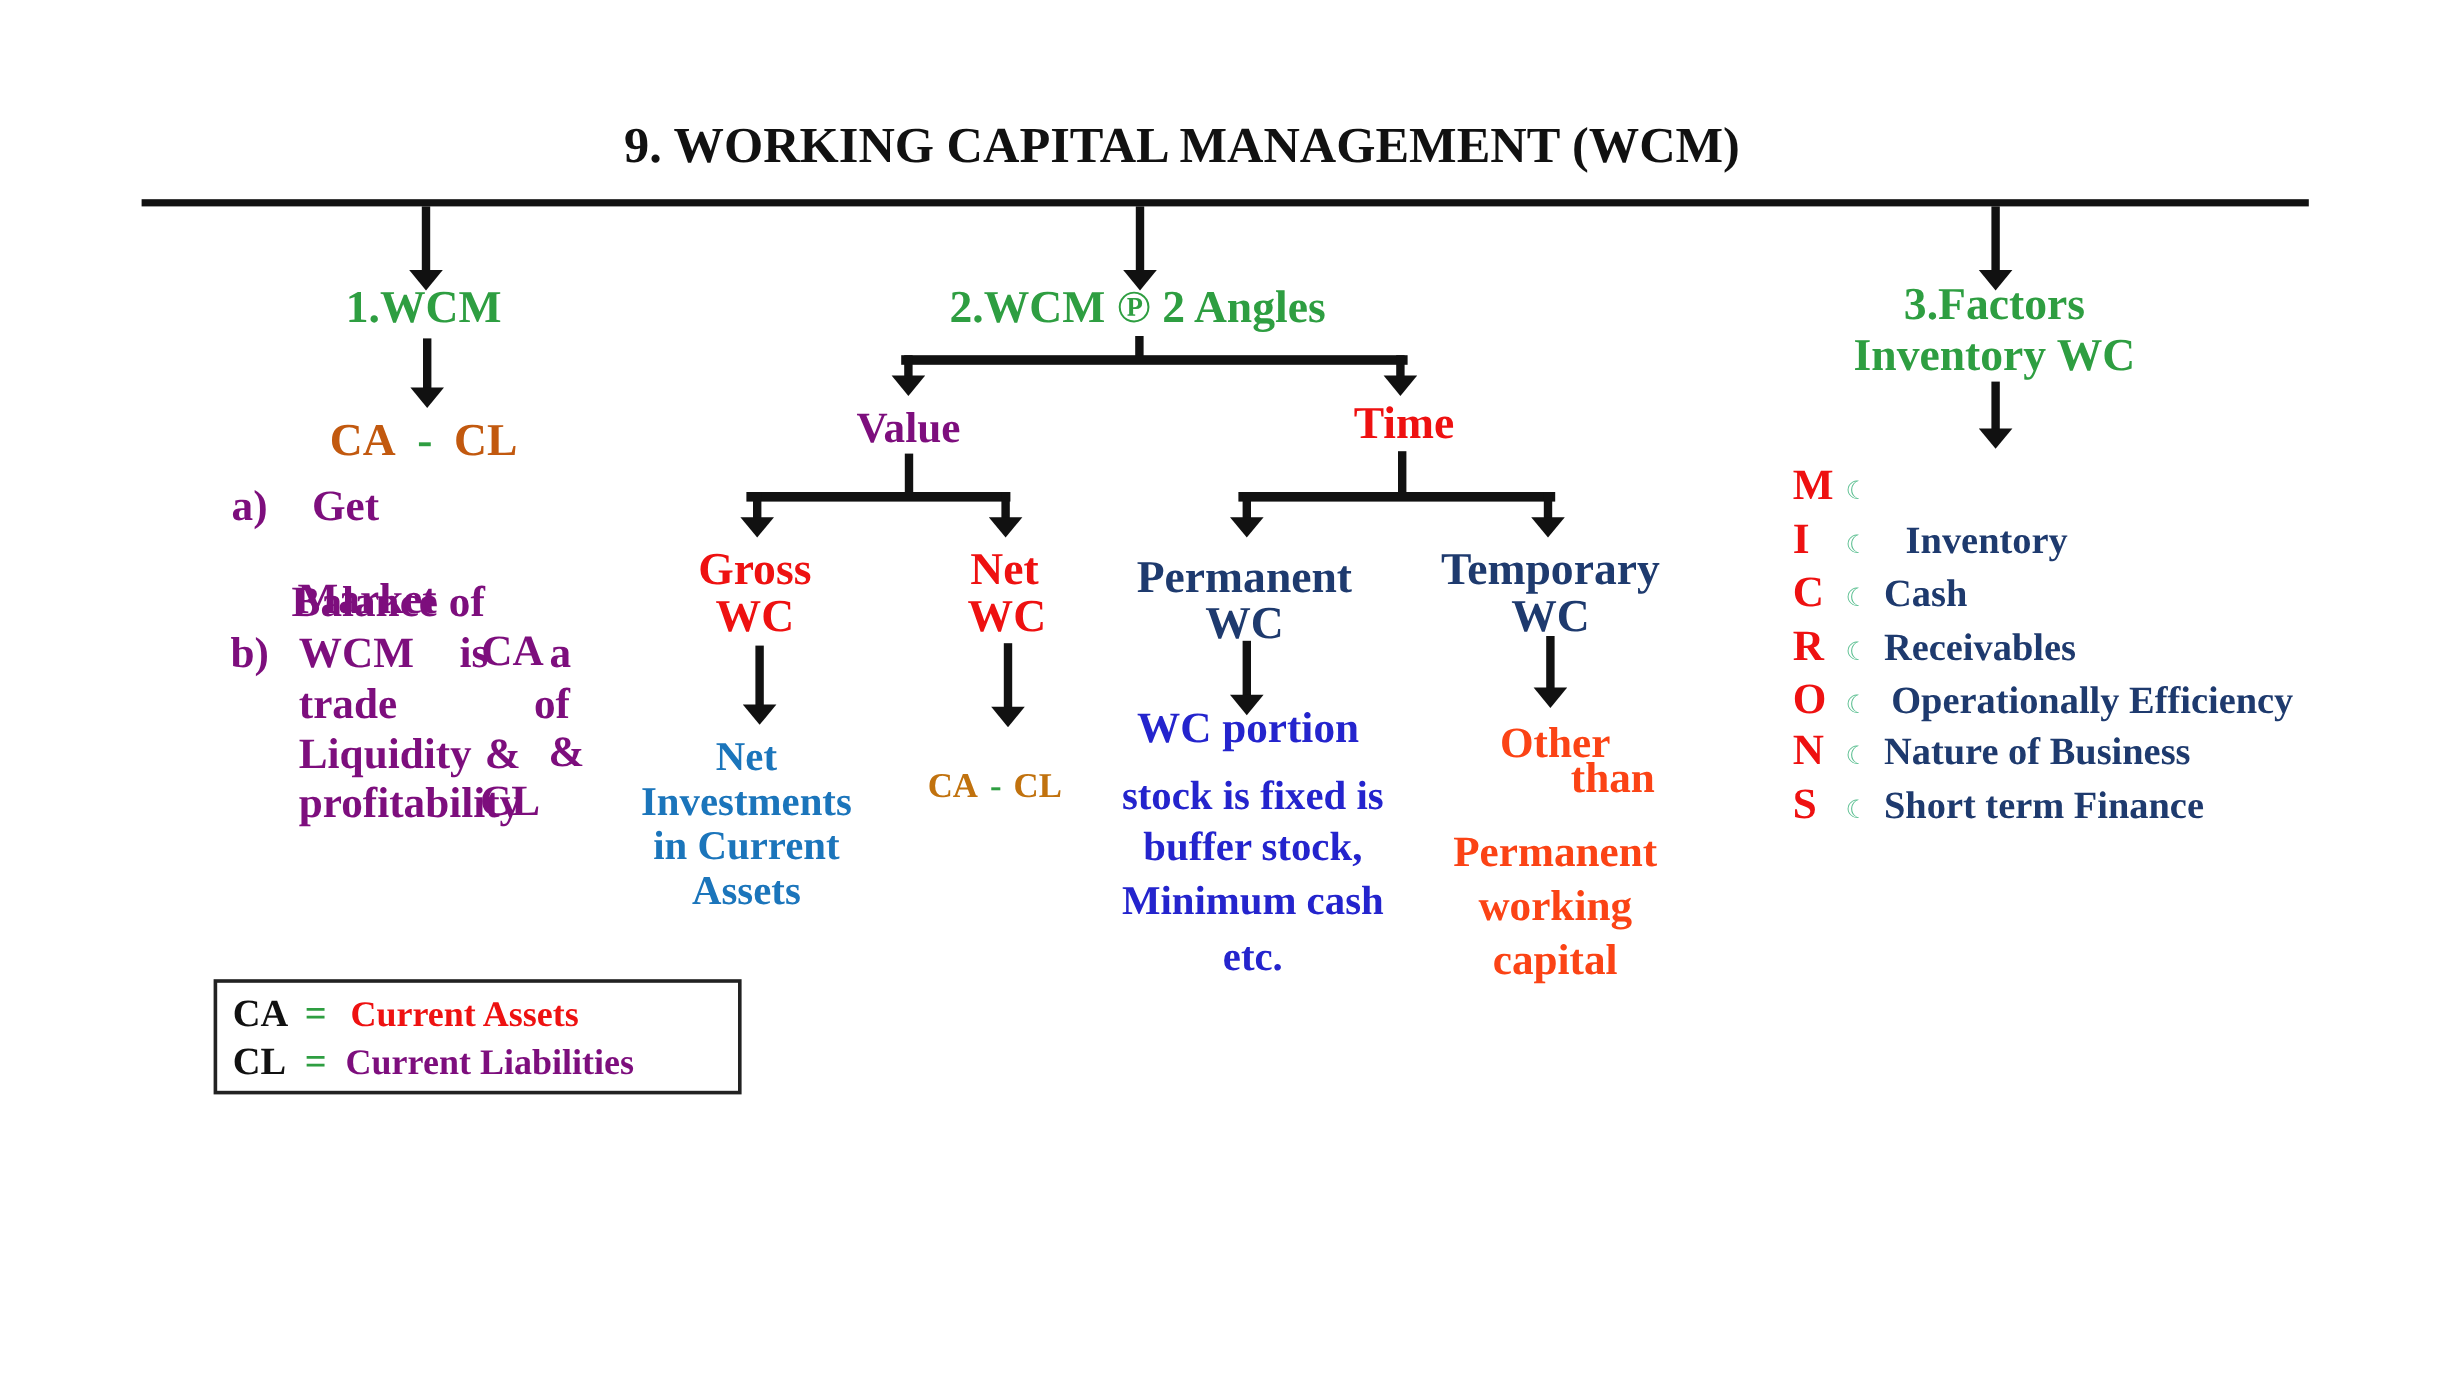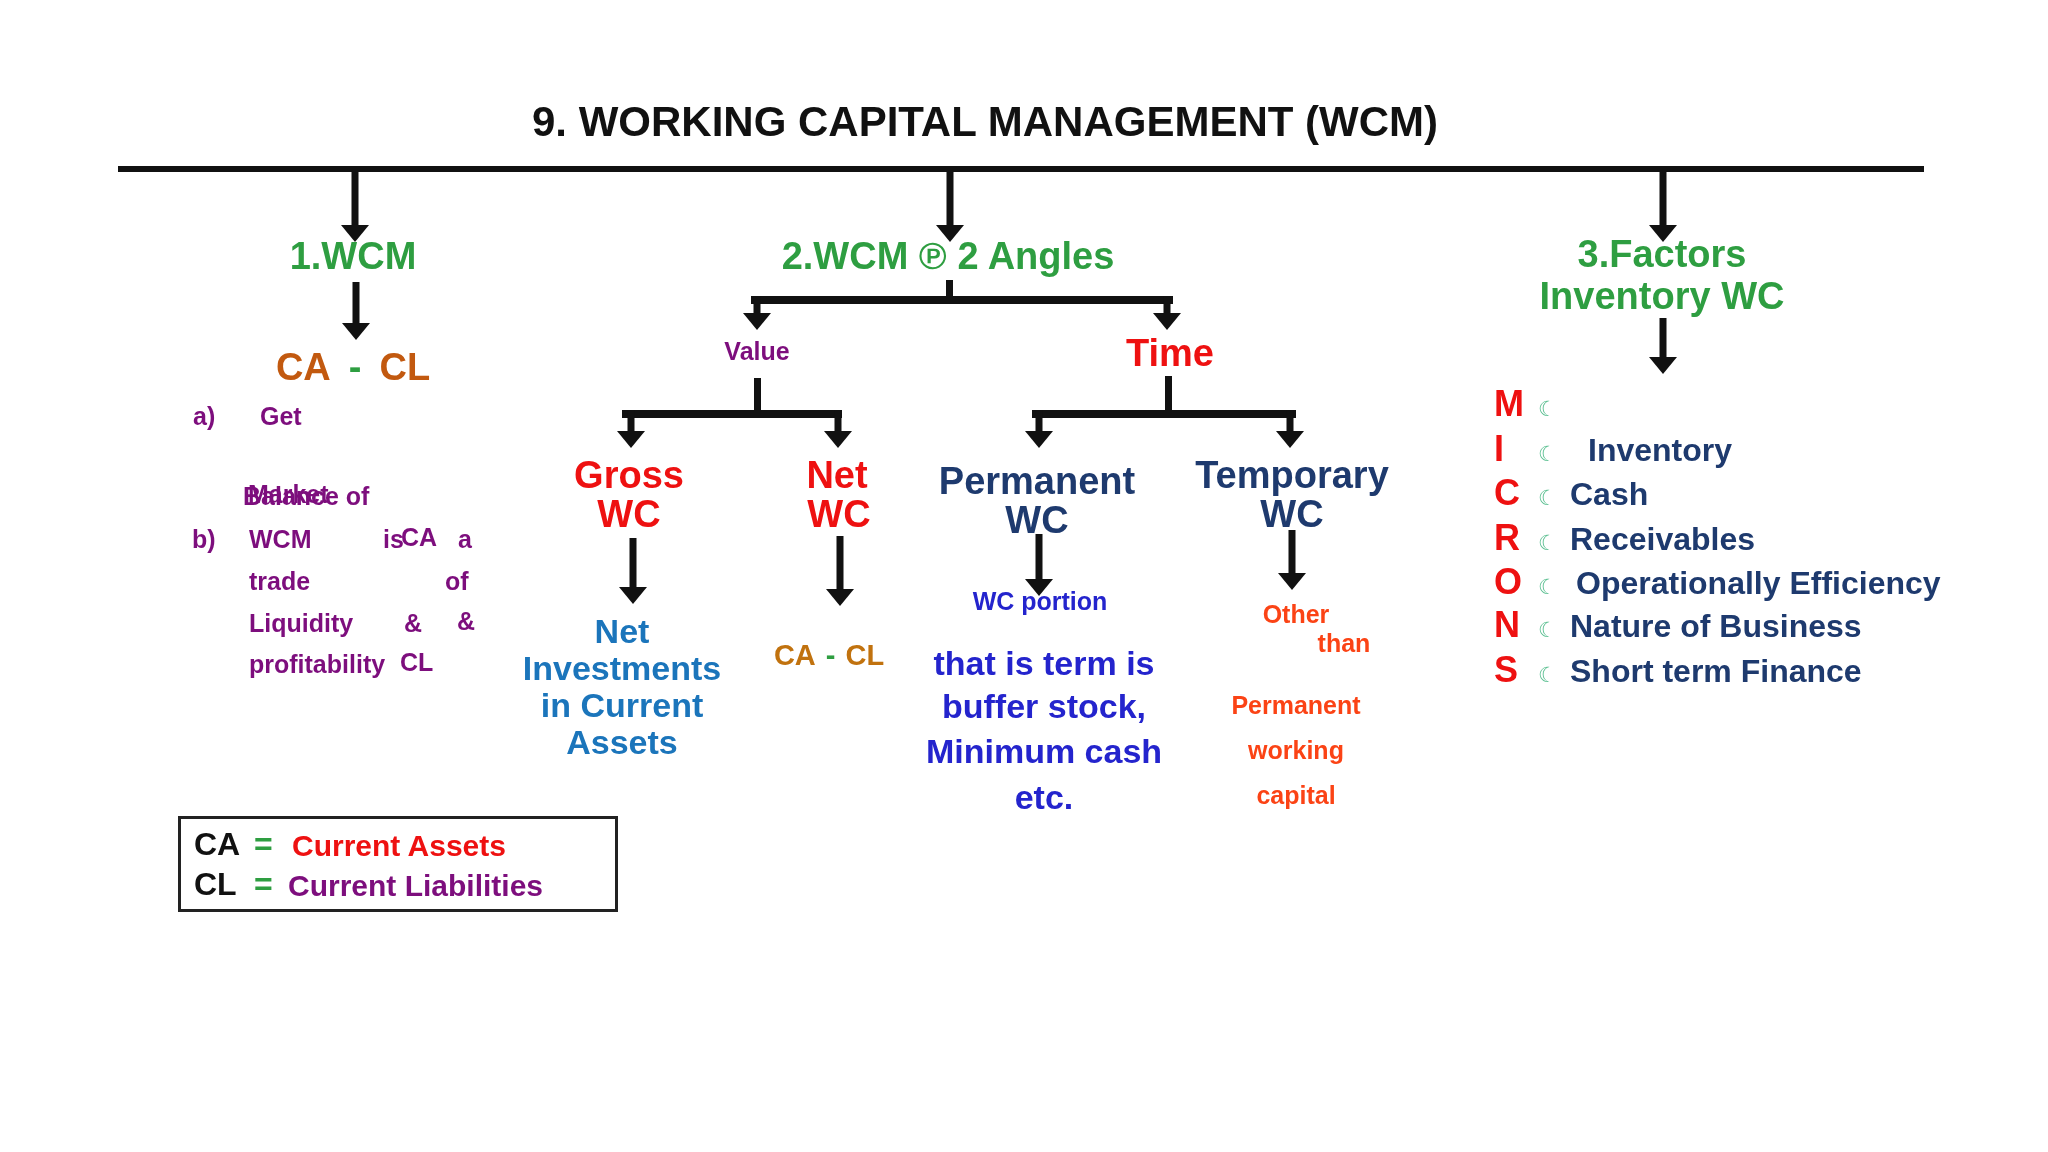--- a/index.html
+++ b/index.html
@@ -1,27 +1,27 @@
 <!DOCTYPE html>
 <html><head>
 <meta charset="utf-8">
 <style>
   html,body{margin:0;padding:0;background:#ffffff;}
   #canvas{
     position:relative;
     width:2048px;height:1048px;
     background:#ffffff;
-    font-family:Liberation Sans, sans-serif;
+    font-family:Liberation Serif, serif;
     overflow:hidden;
   }
   .t{position:absolute;font-weight:bold;white-space:nowrap;line-height:1.05;}
   .c{transform:translateX(-50%);}
   .f42{font-size:42px;}
   .f38{font-size:38px;}
-  .f36{font-size:25px;}
+  .f36{font-size:36px;}
   .f34{font-size:34px;}
   .f32{font-size:32px;}
   .f30{font-size:30px;}
   .f29{font-size:29px;}
   .green{color:#2e9e41;}
   .orange{color:#c2590f;}
   .gold{color:#c1720e;}
   .purple{color:#7d0e7d;}
   .red{color:#ee1111;}
   .azure{color:#1b75bb;}
@@ -136,21 +136,21 @@
   <div class="varrow" style="left:1276px;top:410px;height:38px;"></div>
 
   <div class="t f38 navy c" style="left:1037px;top:462px;">Permanent</div>
   <div class="t f38 navy c" style="left:1037px;top:501px;">WC</div>
 
   <div class="t f38 navy c" style="left:1292px;top:456px;">Temporary</div>
   <div class="t f38 navy c" style="left:1292px;top:495px;">WC</div>
 
   <div class="varrow" style="left:1025px;top:534px;height:62px;"></div>
   <div class="t f36 royal c" style="left:1040px;top:588px;">WC portion</div>
-  <div class="t f34 royal c" style="left:1044px;top:646px;">that is term is</div>
+  <div class="t f34 royal c" style="left:1044px;top:646px;">stock is fixed is</div>
   <div class="t f34 royal c" style="left:1044px;top:689px;">buffer stock,</div>
   <div class="t f34 royal c" style="left:1044px;top:734px;">Minimum cash</div>
   <div class="t f34 royal c" style="left:1044px;top:780px;">etc.</div>
 
   <div class="varrow" style="left:1278px;top:530px;height:60px;"></div>
   <div class="t f36 orangered c" style="left:1296px;top:601px;">Other</div>
   <div class="t f36 orangered c" style="left:1296px;top:630px;margin-left:48px;">than</div>
   <div class="t f36 orangered c" style="left:1296px;top:692px;">Permanent</div>
   <div class="t f36 orangered c" style="left:1296px;top:737px;">working</div>
   <div class="t f36 orangered c" style="left:1296px;top:782px;">capital</div>

